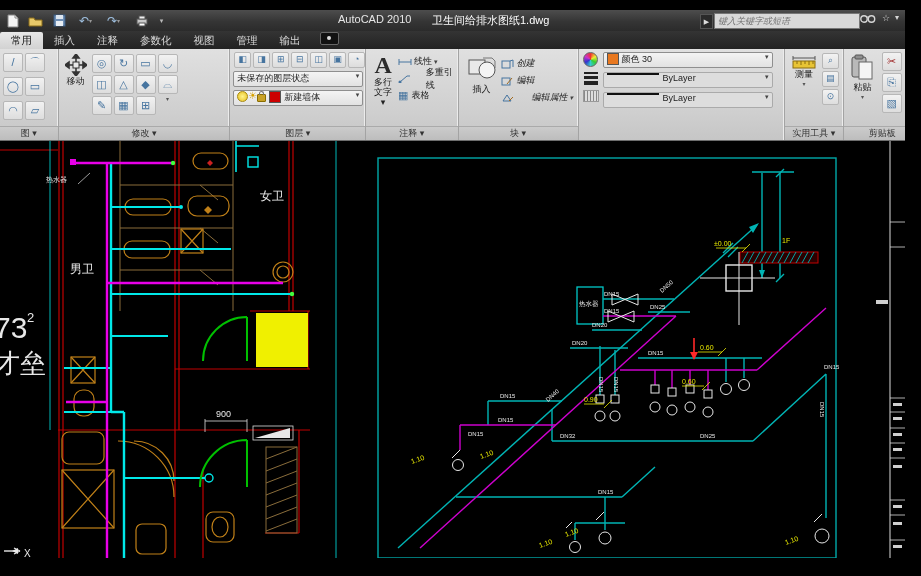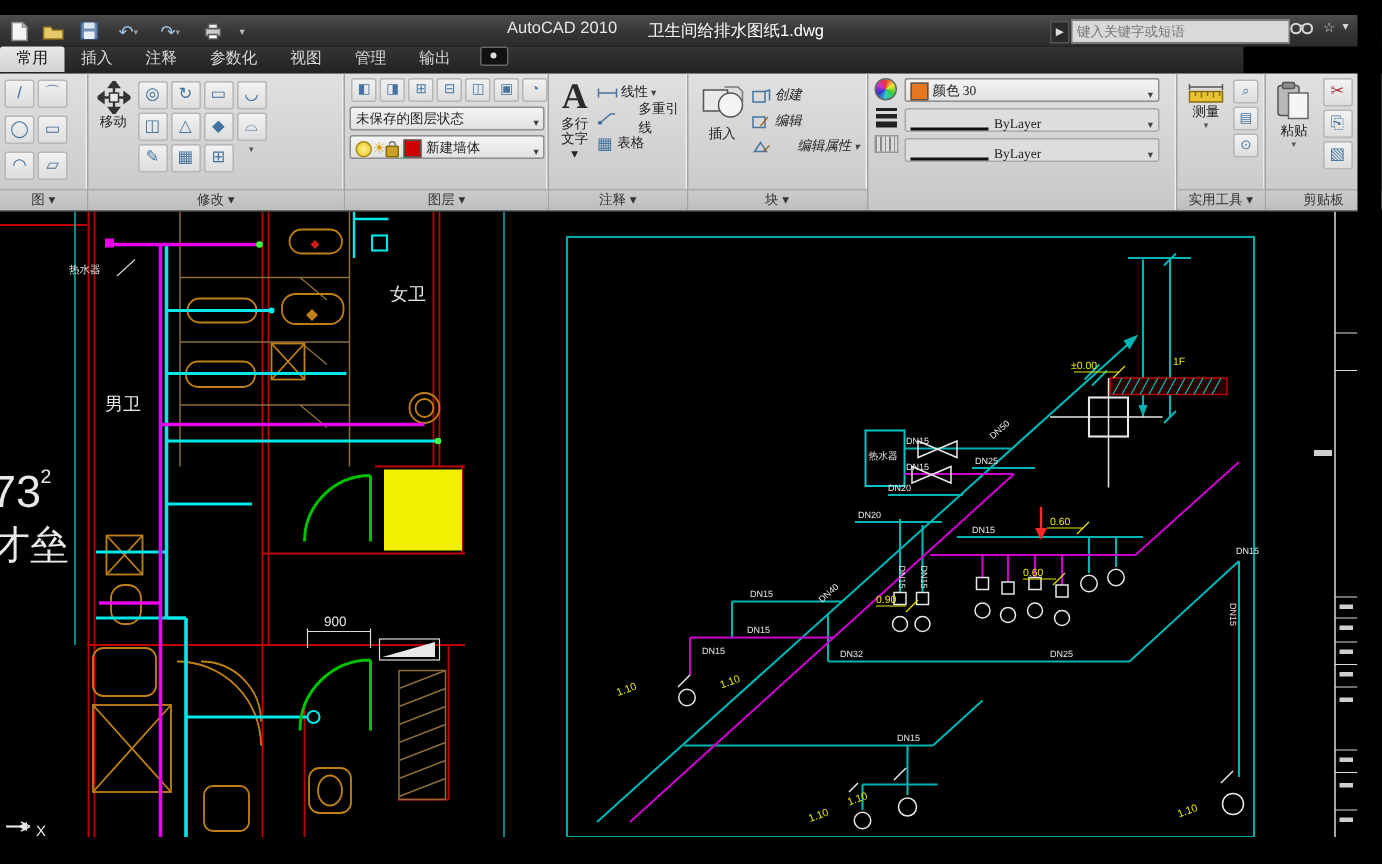--- a/index.html
+++ b/index.html
@@ -12,27 +12,27 @@
   
   .qat{position:absolute;left:0;top:10px;width:921px;height:21px;
        background:linear-gradient(#4d4d4d,#353535 55%,#2b2b2b);z-index:20;}
   .qat .qicon{position:absolute;top:2px;width:19px;height:17px;border-radius:2px;
        display:flex;align-items:center;justify-content:center;font-size:12px;color:#cfe0f0;}
   .qat .qicon svg{display:block;}
   .qtitle{position:absolute;top:3px;font-size:11px;color:#e6e6e6;white-space:nowrap;}
   .srchbtn{position:absolute;left:700px;top:4px;width:11px;height:13px;background:#2a2a2a;
        color:#ddd;font-size:7px;line-height:13px;text-align:center;border:1px solid #555;}
   .srch{position:absolute;left:714px;top:3px;width:138px;height:14px;background:#d9d9d9;
-       border:1px solid #777;font-size:9px;color:#444;padding:0 3px;
+       border:1px solid #777;font-size:9px;font-style:italic;color:#444;padding:0 3px;
        font-family:"Liberation Sans",sans-serif;}
   .qright{position:absolute;top:3px;color:#d6d6d6;font-size:11px;}
 
   
-  .tabs{position:absolute;left:0;top:31px;width:829px;height:18px;background:linear-gradient(#343434,#222);
-        display:flex;align-items:flex-start;z-index:20;}
+  .tabs{position:absolute;left:0;top:31px;width:921px;height:18px;background:linear-gradient(#343434,#222);
+        display:flex;align-items:center;z-index:20;}
   .tab{height:17px;line-height:17px;padding:0 11px;font-size:10.5px;color:#d8d8d8;cursor:default;}
   .tab.active{background:linear-gradient(#e8e8e8,#d2d2d2);color:#111;border-radius:2px 2px 0 0;}
   .camicon{width:17px;height:11px;background:#111;border:1px solid #666;border-radius:2px;
         margin:0 0 3px 8px;position:relative;}
   .camicon::after{content:"";position:absolute;left:6px;top:3px;width:4px;height:4px;border-radius:50%;background:#ddd;}
 
   
   .ribbon{position:absolute;left:0;top:49px;width:921px;height:91px;display:flex;
           background:linear-gradient(#e0e0e0,#cfcfcf 70%,#c6c6c6);border-bottom:1px solid #6d6d6d;z-index:20;}
   .panel{position:relative;height:91px;border-right:1px solid #a3a3a3;box-shadow:inset -1px 0 0 #ececec;}
@@ -41,21 +41,21 @@
           font-size:9px;color:#333;text-align:center;white-space:nowrap;}
   .pbody{position:absolute;left:0;top:0;right:0;bottom:13px;display:flex;align-items:flex-start;}
   .gi{width:18px;height:17px;margin:1px;border:1px solid #b7b7b7;background:linear-gradient(#f2f2f2,#ddd);
       color:#46749f;font-size:11px;line-height:16px;text-align:center;border-radius:2px;}
   .gi.sm{width:15px;height:14px;font-size:9px;line-height:13px;}
   .col{display:flex;flex-direction:column;align-items:center;}
   .row{display:flex;align-items:center;}
   .bigbtn{display:flex;flex-direction:column;align-items:center;justify-content:flex-start;
       padding:3px 4px 0 4px;font-size:9px;color:#222;text-align:center;line-height:10px;}
   .ddl{height:14px;background:linear-gradient(#f4f4f4,#e2e2e2);border:1px solid #8f8f8f;
-      font-size:9px;color:#222;display:flex;align-items:flex-end;padding:0 3px;border-radius:2px;font-family:Liberation Serif, serif;}
+      font-size:9px;color:#222;display:flex;align-items:flex-start;padding:0 3px;border-radius:2px;}
   .ddl .arr{margin-left:auto;font-size:7px;color:#444;}
   .mrow{display:flex;align-items:center;font-size:9px;color:#222;height:17px;}
   .sw{width:10px;height:10px;border:1px solid #555;margin-right:3px;}
   .bulb{width:9px;height:9px;border-radius:50%;background:radial-gradient(#fff48a,#e8c020);border:1px solid #a88a10;}
   .sun{color:#d8a200;font-size:10px;line-height:10px;}
   .lock{width:7px;height:6px;background:#c9a227;border:1px solid #8a6d00;border-radius:1px;position:relative;margin-top:3px;}
   .lock::before{content:"";position:absolute;left:1px;top:-4px;width:3px;height:3px;border:1px solid #777;border-bottom:none;border-radius:3px 3px 0 0;}
   .colorball{width:13px;height:13px;border-radius:50%;border:1px solid #666;
       background:conic-gradient(#e33,#ee3,#3c3,#3cc,#33c,#c3c,#e33);}
   .lwline{width:14px;height:2px;background:#222;margin:1px 0;}

